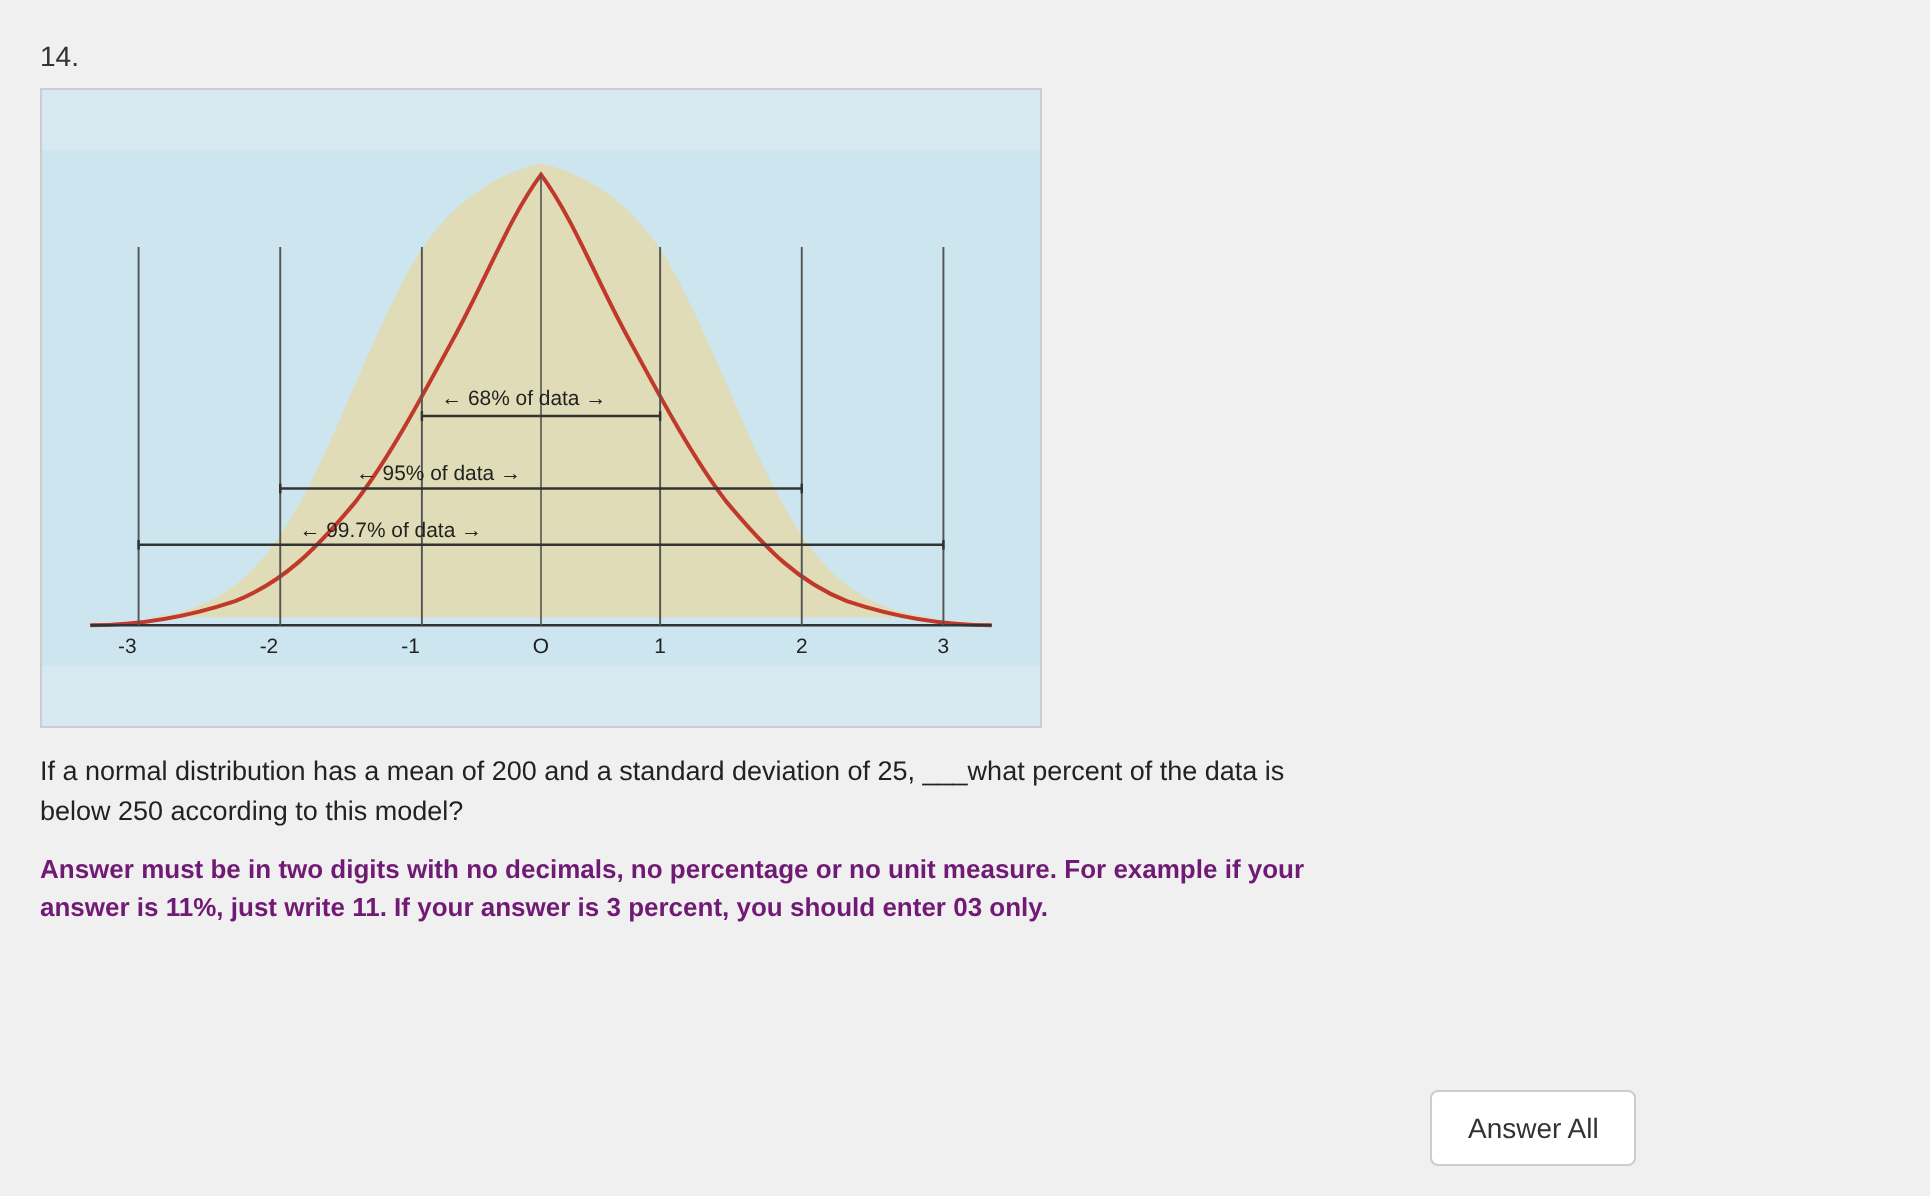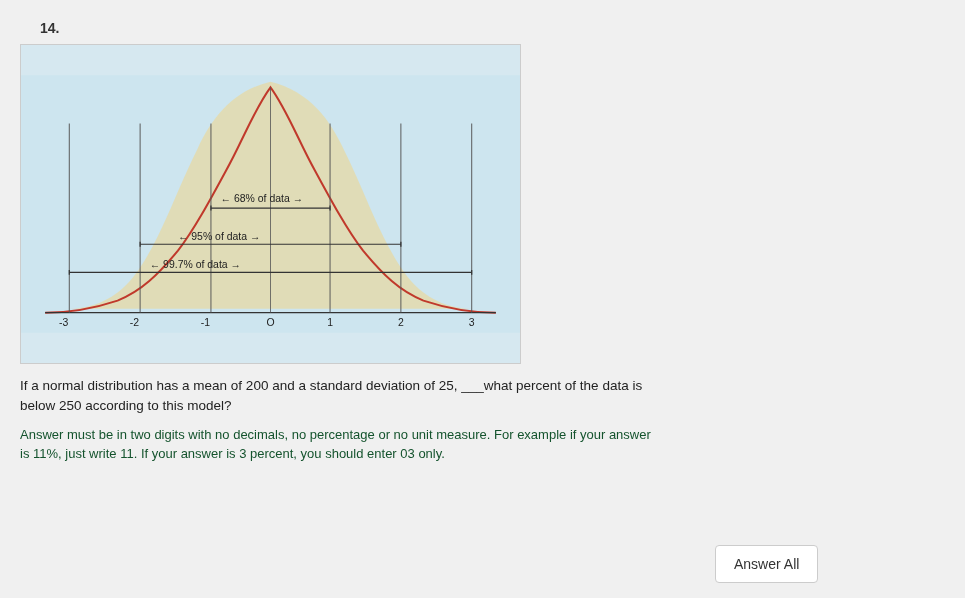--- a/index.html
+++ b/index.html
@@ -15,25 +15,24 @@
 
     .main-area {
       flex: 1;
       padding: 20px 20px 10px 20px;
       display: flex;
       flex-direction: column;
     }
 
     .question-number {
       font-size: 14px;
-      font-weight: bold;
+      font-weight: normal;
       color: #333;
       margin-bottom: 8px;
       align-self: flex-start;
-      margin-left: 20px;
     }
 
     .chart-container {
       background: #d6e8f0;
       border: 1px solid #ccc;
       width: 501px;
       height: 320px;
       position: relative;
       margin-bottom: 12px;
     }
@@ -46,23 +45,24 @@
     .question-text {
       font-size: 13.5px;
       color: #222;
       line-height: 1.5;
       max-width: 640px;
       margin-bottom: 8px;
     }
 
     .answer-instruction {
       font-size: 13px;
-      color: #14532d;
+      color: #701a75;
       line-height: 1.5;
       max-width: 640px;
+      font-weight: bold;
     }
 
     .sidebar {
       width: 260px;
       padding: 15px 15px 15px 10px;
       display: flex;
       flex-direction: column;
       gap: 8px;
     }
 

